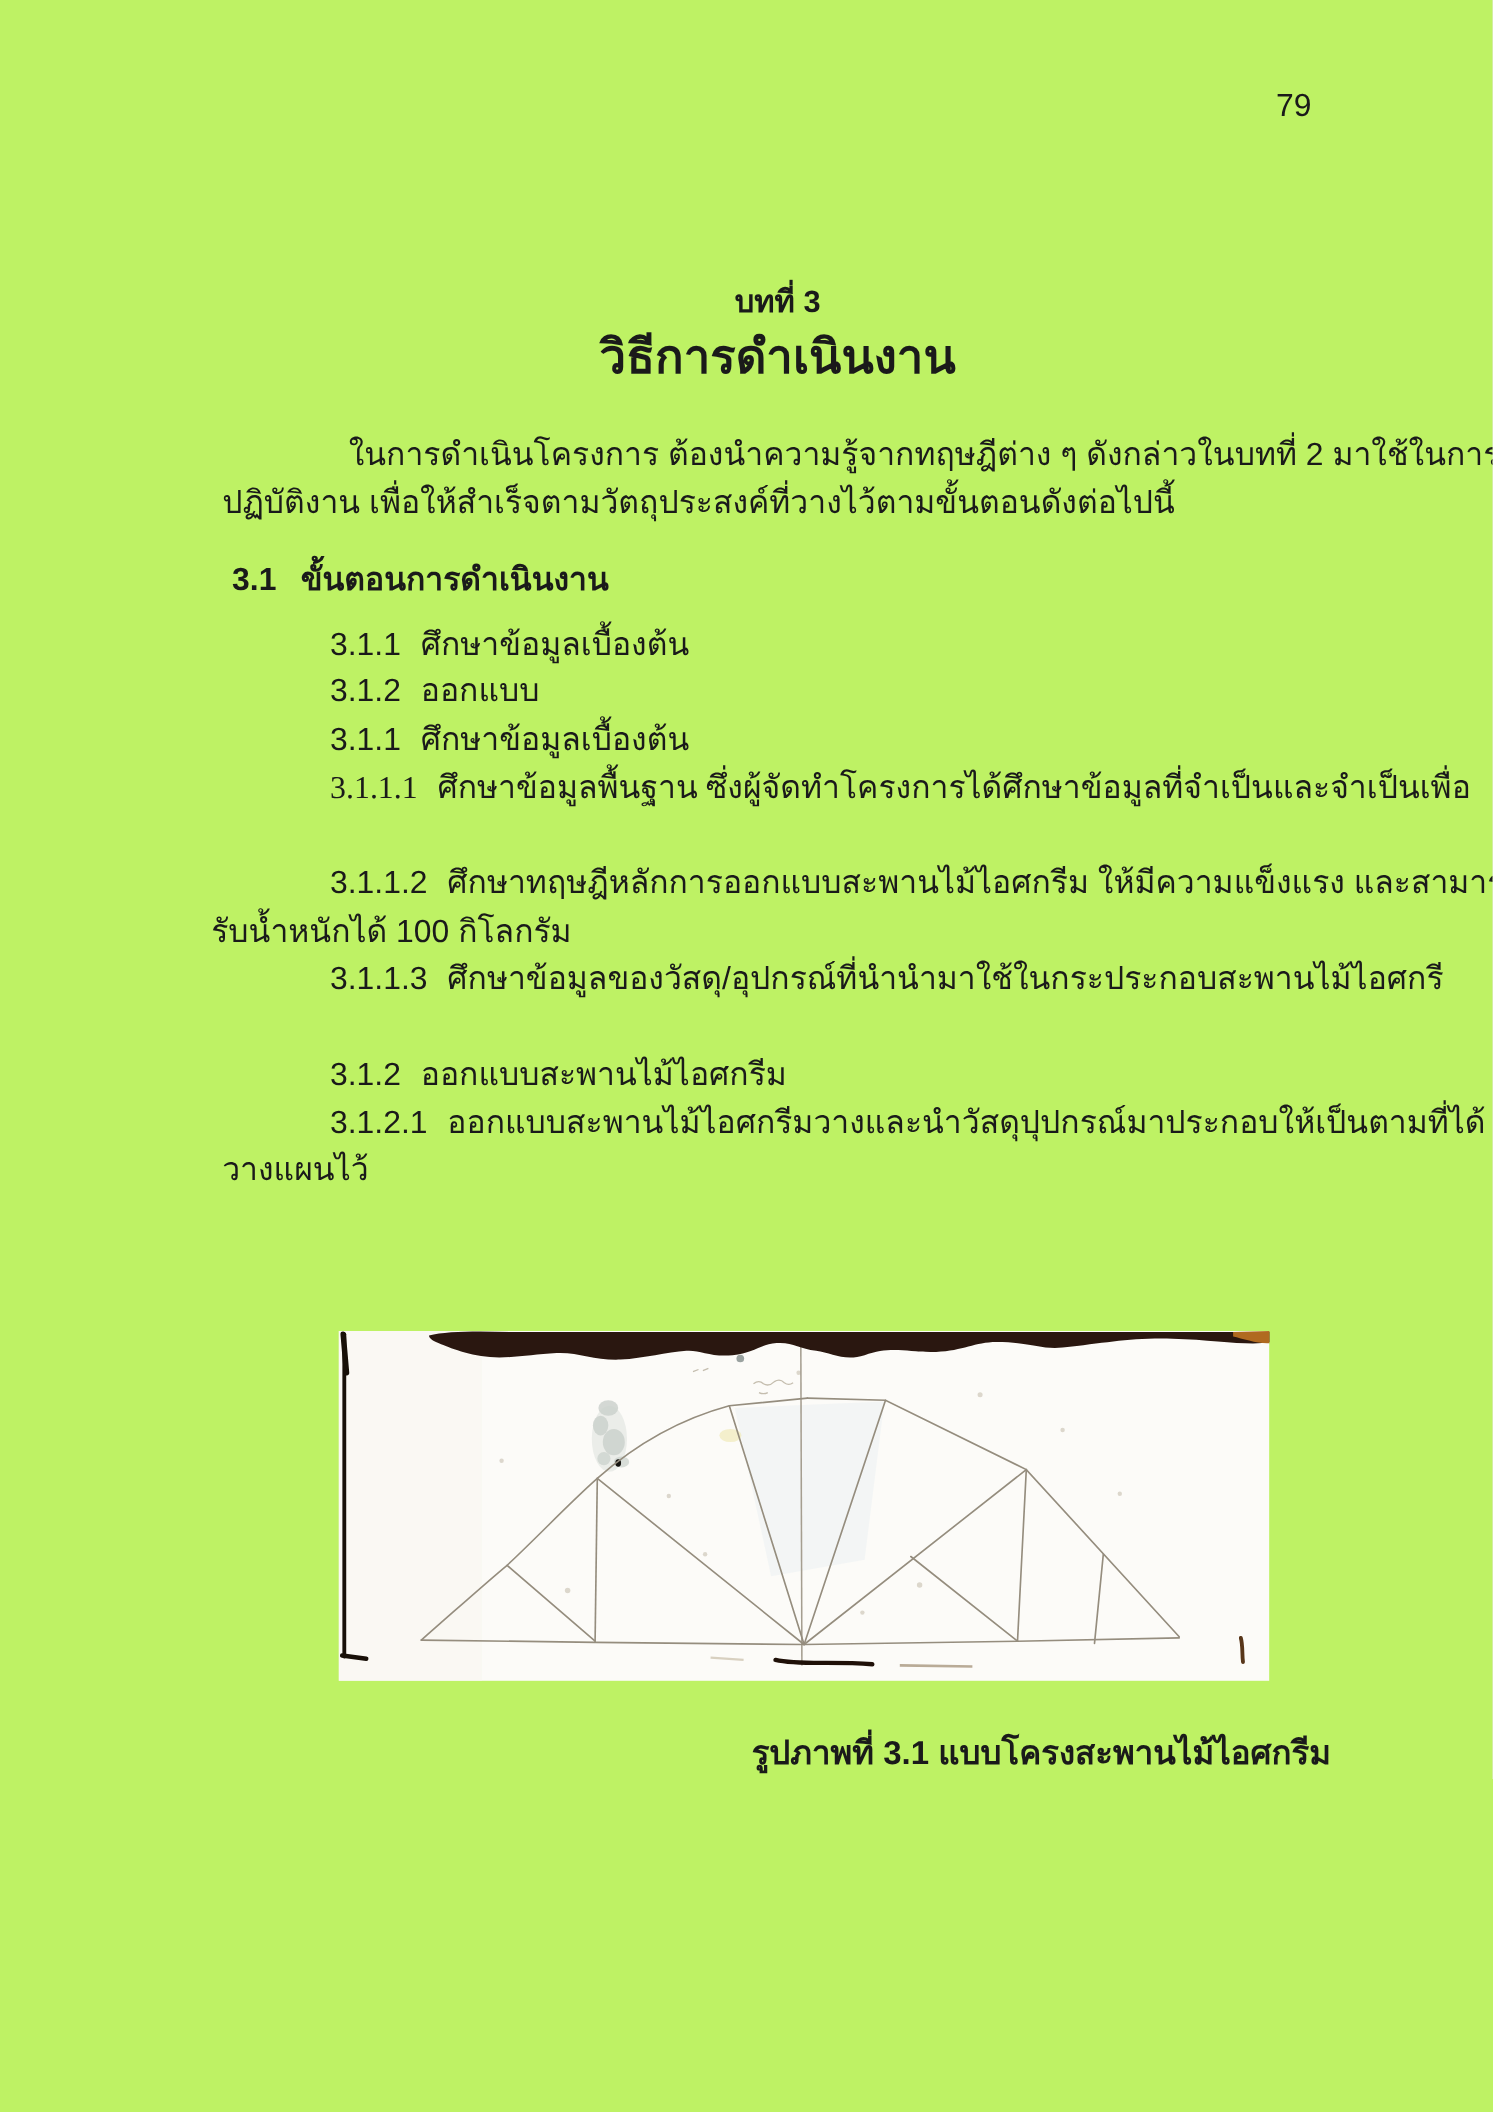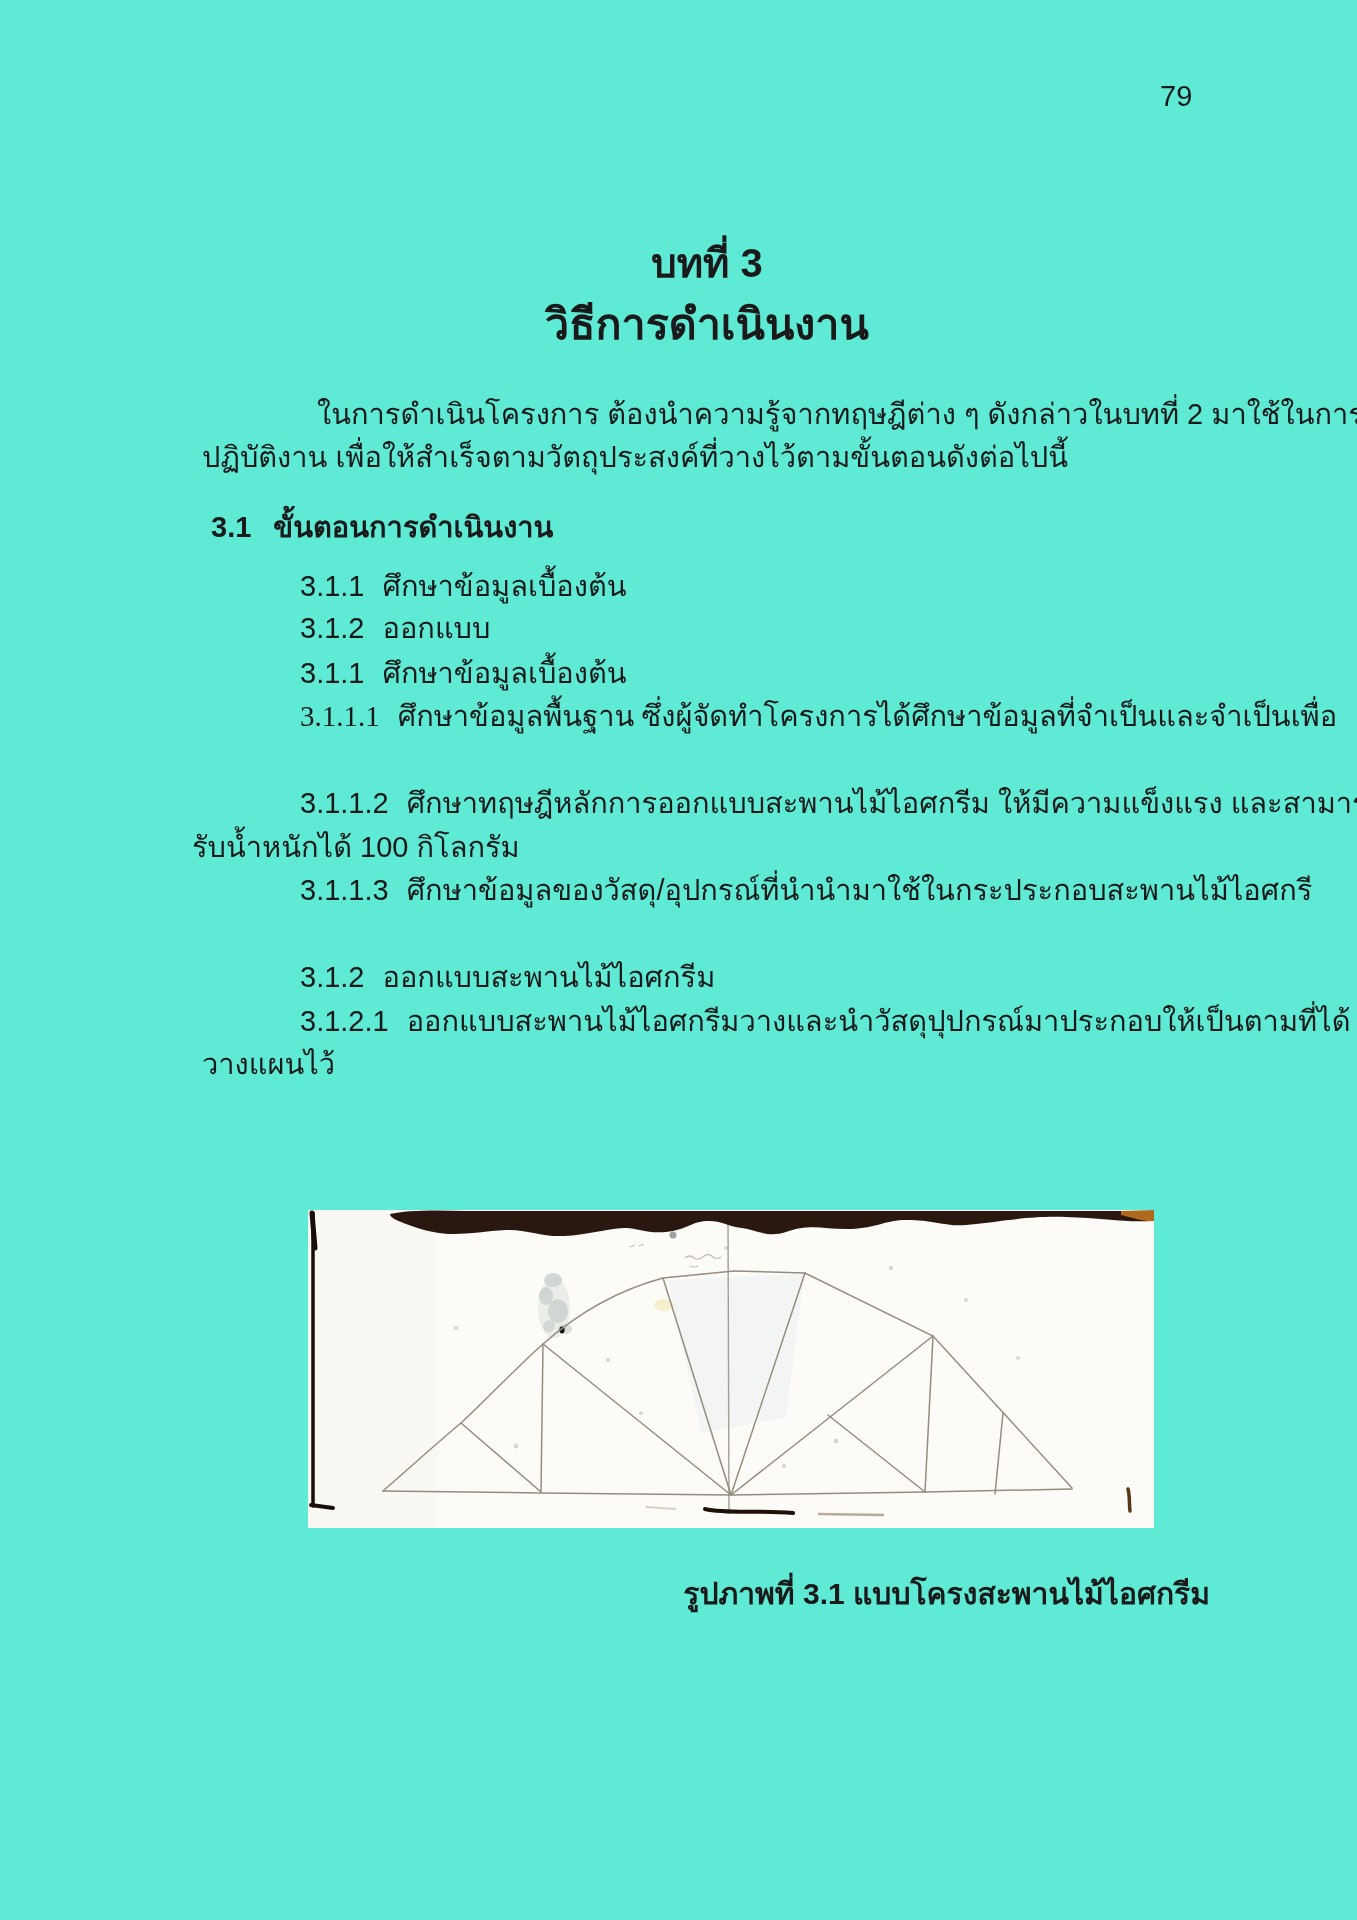--- a/index.html
+++ b/index.html
@@ -1,31 +1,31 @@
 <!DOCTYPE html>
 <html><head>
 <meta charset="utf-8">
 <style>
   html,body{margin:0;padding:0;background:#e8e8e8;}
   #page{
     position:relative;
     width:1357px;height:1920px;
-    background:#5eead4;
+    background:#bef264;
     font-family:"Liberation Sans","DejaVu Sans",sans-serif;
     color:#1a1a1a;
     overflow:hidden;
   }
   .abs{position:absolute;white-space:nowrap;}
   .body-text{font-size:29px;line-height:1.35;}
   .bold{font-weight:bold;}
   .centered-block{left:202px;width:1010px;text-align:center;}
   .num{display:inline-block;margin-right:18px;}
   .num-wide{display:inline-block;margin-right:22px;text-align:center;}
   #page-number{left:1160px;top:80px;font-size:29px;}
-  #title1{top:231px;font-size:40px;}
+  #title1{top:252px;font-size:28px;}
   #title2{top:290px;font-size:43px;}
   #caption{left:170px;top:1570px;width:1040px;text-align:right;font-size:30px;}
   #figure-wrap{position:absolute;left:306px;top:1208px;width:848px;height:345px;}
   svg{display:block;}
 </style>
 </head>
 <body>
 
 <div id="page">
 

